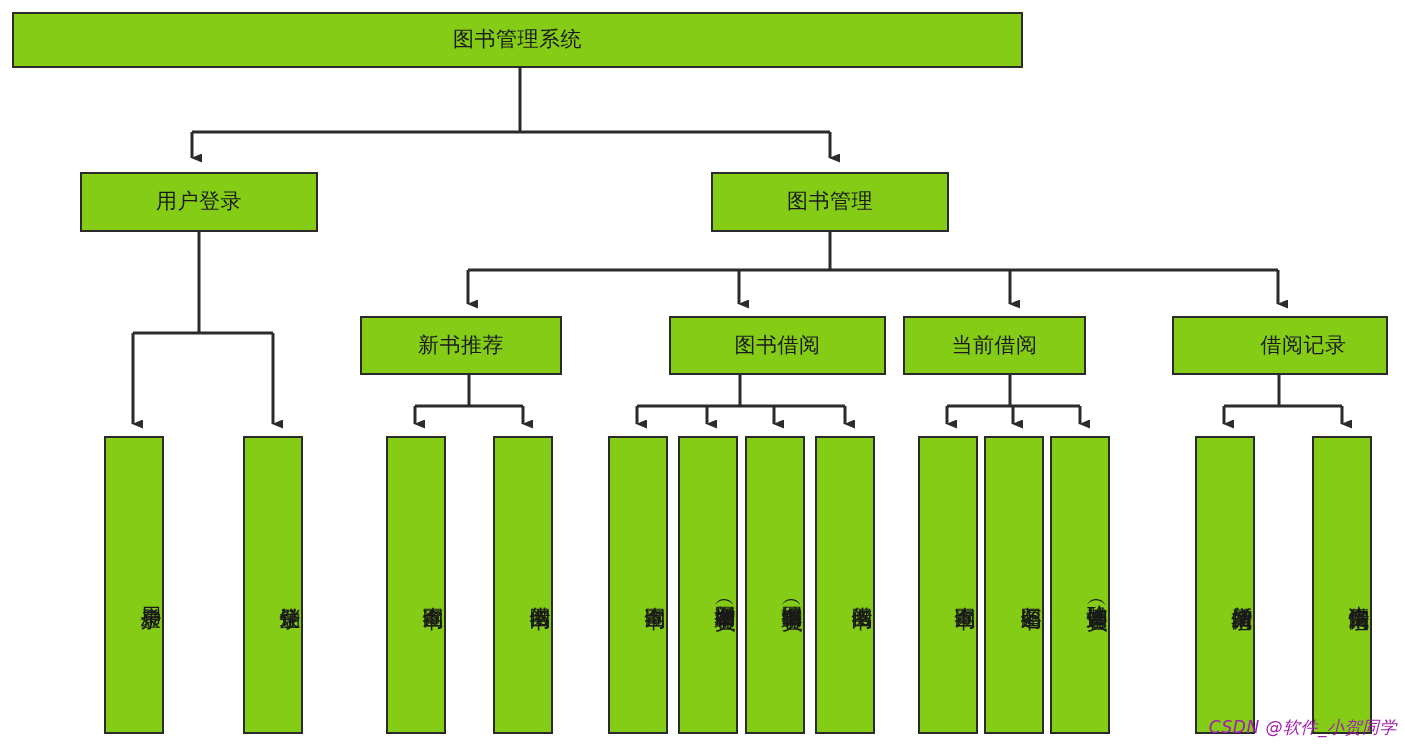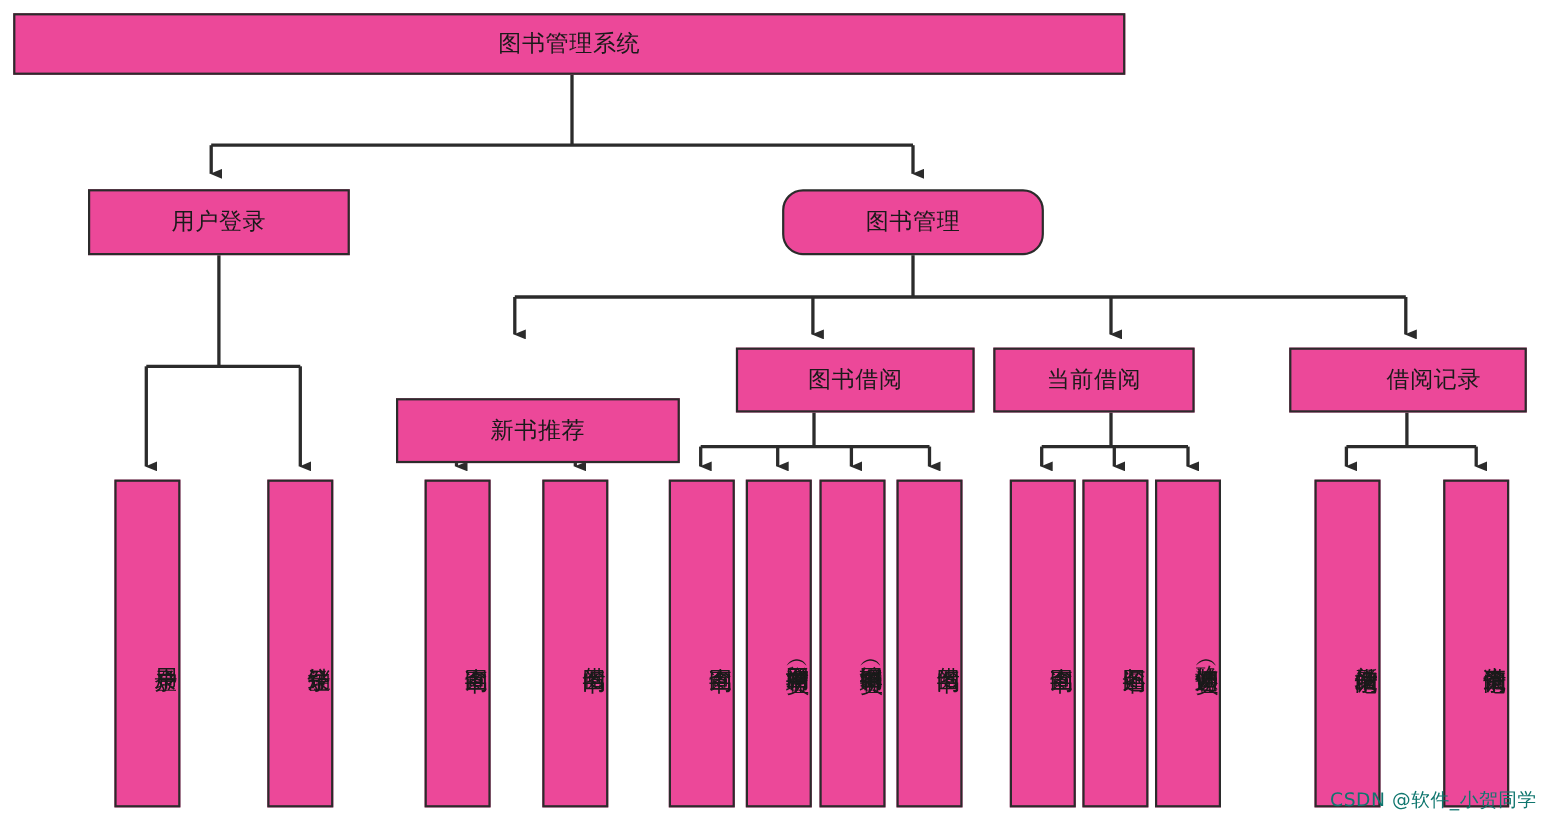--- a/index.html
+++ b/index.html
@@ -21,21 +21,21 @@
   #diagram-svg {
     position: absolute;
     left: 0;
     top: 0;
     width: 1405px;
     height: 747px;
   }
   .node {
     position: absolute;
     box-sizing: border-box;
-    background: #ec4899;
+    background: #84cc16;
     border: 2.5px solid #2b2b2b;
     display: flex;
     align-items: center;
     justify-content: center;
     color: #1a1a1a;
     line-height: 1.12;
   }
   .node.horiz {
     font-size: 21px;
     letter-spacing: 0.5px;
@@ -55,23 +55,24 @@
   }
   .node-label {
     display: block;
     white-space: nowrap;
   }
   #watermark {
     position: absolute;
     right: 8px;
     bottom: 8px;
     font-size: 17px;
-    color: #0f766e;
+    color: #a21caf;
     white-space: nowrap;
     letter-spacing: 0.5px;
+    font-style: italic;
   }
 </style>
 </head>
 <body>
 
 <div id="diagram-root">
 
   <svg id="diagram-svg" viewBox="0 0 1405 747" xmlns="http://www.w3.org/2000/svg">
     <defs>
       <marker id="arrowhead" markerWidth="9" markerHeight="11" refX="4.5" refY="10" orient="auto" markerUnits="userSpaceOnUse">
@@ -122,25 +123,25 @@
     </g>
   </svg>
 
   <div class="node horiz" style="left:12px; top:12px; width:1011px; height:56px;">
     <span class="node-label">图书管理系统</span>
   </div>
 
   <div class="node horiz" style="left:80px; top:172px; width:238px; height:60px;">
     <span class="node-label">用户登录</span>
   </div>
-  <div class="node horiz" style="left:711px; top:172px; width:238px; height:60px;border-radius:19px;">
+  <div class="node horiz" style="left:711px; top:172px; width:238px; height:60px;">
     <span class="node-label">图书管理</span>
   </div>
 
-  <div class="node horiz" style="left:360px; top:316px; width:258px; height:59px;margin-top:46px;">
+  <div class="node horiz" style="left:360px; top:316px; width:202px; height:59px;">
     <span class="node-label">新书推荐</span>
   </div>
   <div class="node horiz" style="left:632px; top:316px; width:217px; height:59px;margin-left:37px;">
     <span class="node-label">图书借阅</span>
   </div>
   <div class="node horiz" style="left:903px; top:316px; width:183px; height:59px;">
     <span class="node-label">当前借阅</span>
   </div>
   <div class="node horiz" style="left:1172px; top:316px; width:216px; height:59px;padding-left:47px;">
     <span class="node-label">借阅记录</span>

